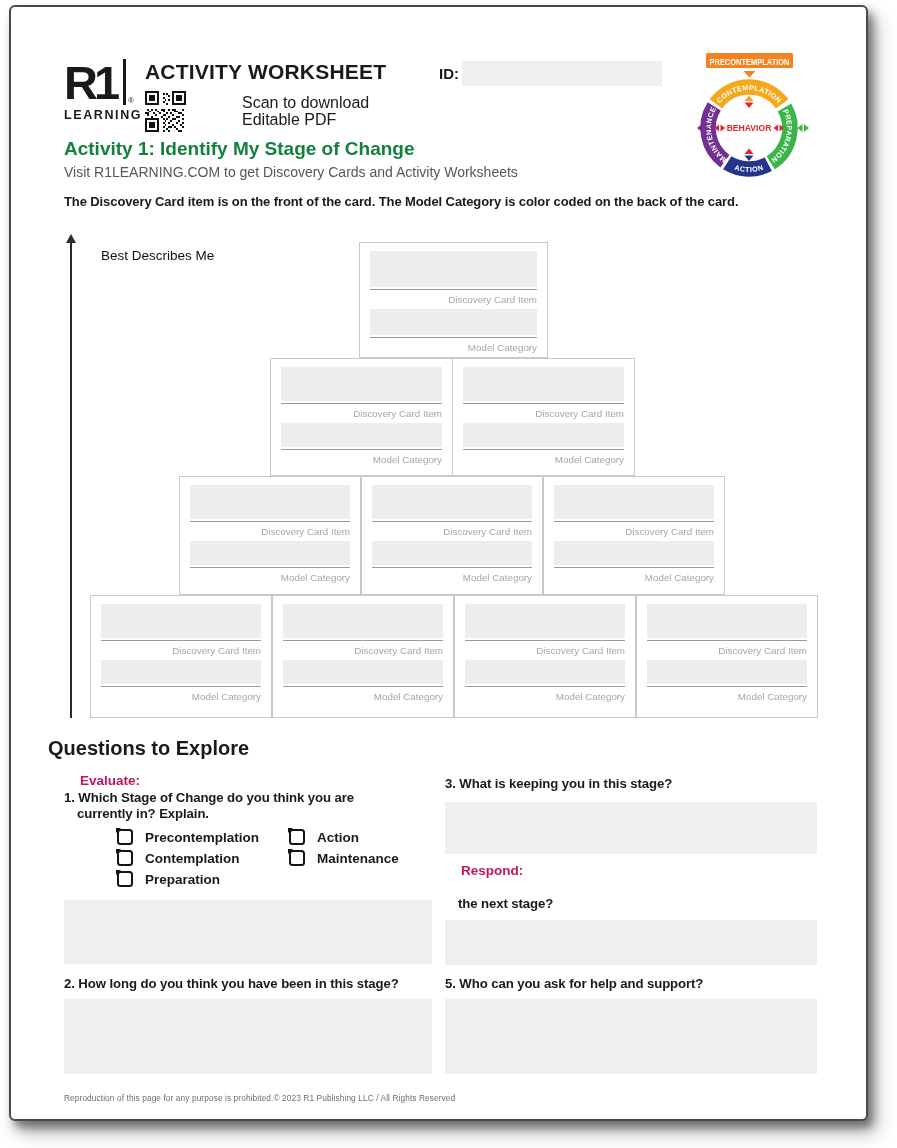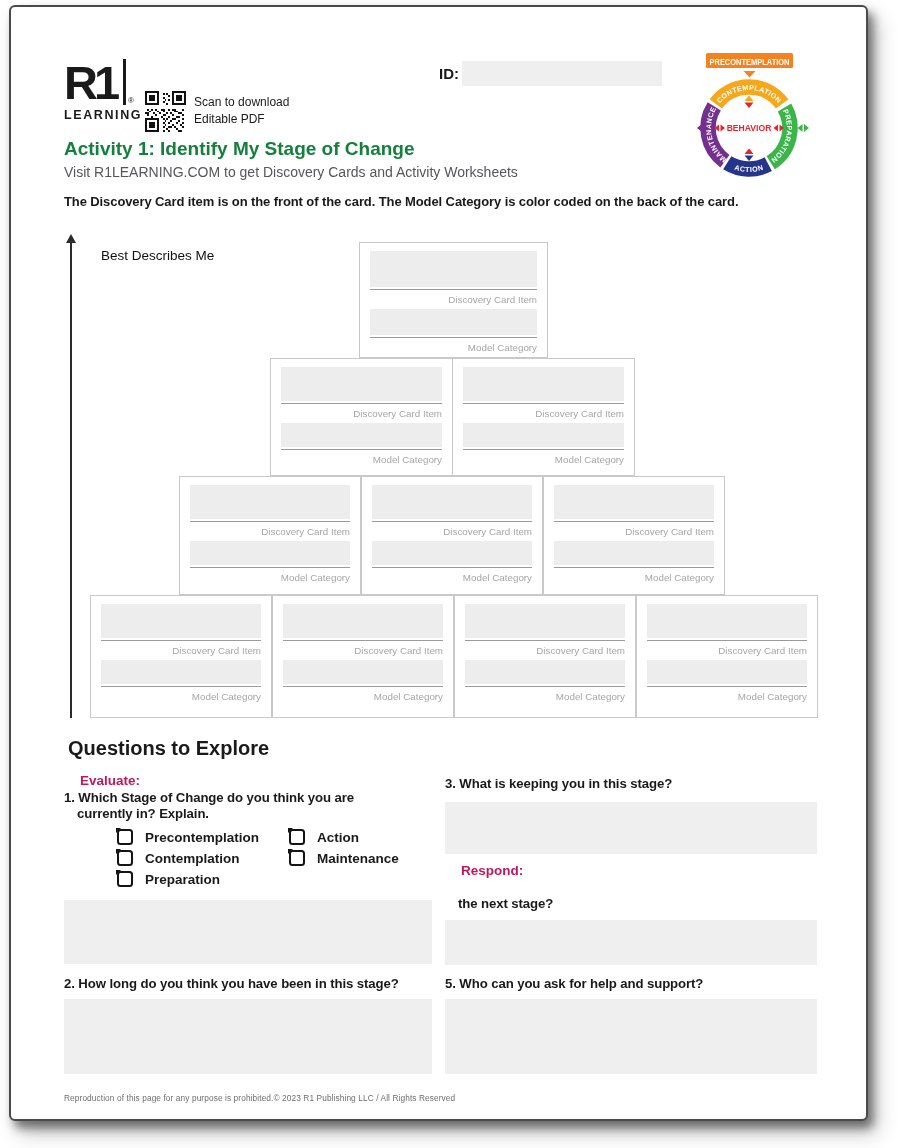--- a/index.html
+++ b/index.html
@@ -9,21 +9,21 @@
         box-sizing:border-box;background:#fff;border:2px solid #4a4a4a;border-radius:6px;
         box-shadow:5px 7px 10px rgba(0,0,0,.45), 9px 12px 20px rgba(0,0,0,.25);}
   .abs{position:absolute;}
   
   .r1row{display:flex;align-items:flex-end;}
   .r1text{font-weight:bold;font-size:47px;line-height:44px;letter-spacing:-4px;color:#1a1a1a;}
   .r1bar{width:3px;height:46px;background:#1a1a1a;margin-left:7px;margin-top:2px;}
   .r1reg{font-size:8px;margin-left:2px;margin-top:0;}
   .r1sub{font-weight:bold;font-size:12.5px;letter-spacing:1.6px;margin-top:3px;}
   .ws-title{font-weight:bold;font-size:21px;letter-spacing:.2px;}
-  .qr-cap{font-size:12px;line-height:17px;}
+  .qr-cap{font-size:16px;line-height:17px;margin-left:48px;}
   .idlabel{font-weight:bold;font-size:15px;}
   .grayfield{background:#efefef;}
   .act-title{font-weight:bold;font-size:19px;color:#15803d;}
   .subtitle{font-size:14px;color:#55565A;}
   .observe{font-weight:bold;font-size:13px;line-height:15.5px;letter-spacing:-.1px;}
   .green{color:#3CB14A;}
   
   .axis-line{width:2px;background:#2b2b2b;}
   .axis-head{width:0;height:0;border-left:5px solid transparent;border-right:5px solid transparent;
              border-bottom:9px solid #2b2b2b;}
@@ -51,20 +51,21 @@
 
   <div class="abs" style="left:53px;top:50px;">
     <div class="r1row">
       <span class="r1text">R1</span>
       <span class="r1bar"></span>
       <span class="r1reg">®</span>
     </div>
     <div class="r1sub">LEARNING</div>
   </div>
 
+  <div class="abs ws-title" style="left:134px;top:53px;">ACTIVITY WORKSHEET</div>
 
   <svg class="abs" style="left:134px;top:84px;" width="41" height="41" viewBox="0 0 21 21" shape-rendering="crispEdges">
     <rect x="0" y="0" width="21" height="21" fill="#fff"></rect>
     <g fill="#111">
       <rect x="0" y="0" width="7" height="7"></rect>
         <rect x="14" y="0" width="7" height="7"></rect>
         <rect x="0" y="14" width="7" height="7"></rect>
       <rect x="1" y="1" width="5" height="5" fill="#fff"></rect>
         <rect x="15" y="1" width="5" height="5" fill="#fff"></rect>
         <rect x="1" y="15" width="5" height="5" fill="#fff"></rect>
@@ -282,21 +283,21 @@
   </div>
   <div class="card abs" style="left:625px;top:588px;width:182px;height:123px;">
     <div class="slot"></div>
       <div class="cline"></div>
     <div class="clabel">Discovery Card Item</div>
     <div class="slot2"></div>
       <div class="cline"></div>
     <div class="clabel">Model Category</div>
   </div>
 
-  <div class="abs qhead" style="left:57px;top:730px;">Questions to Explore</div>
+  <div class="abs qhead" style="left:37px;top:730px;">Questions to Explore</div>
 
   <div class="abs qlabel" style="left:53px;top:766px;">Evaluate:</div>
   <div class="abs qtext" style="left:53px;top:783px;">1. Which Stage of Change do you think you are</div>
   <div class="abs qtext" style="left:66px;top:799px;">currently in? Explain.</div>
 
   <div class="abs cbitem" style="left:106px;top:822px;">
     <span class="cbbox"></span>
     <span class="cbtext">Precontemplation</span>
   </div>
   <div class="abs cbitem" style="left:106px;top:843px;">

